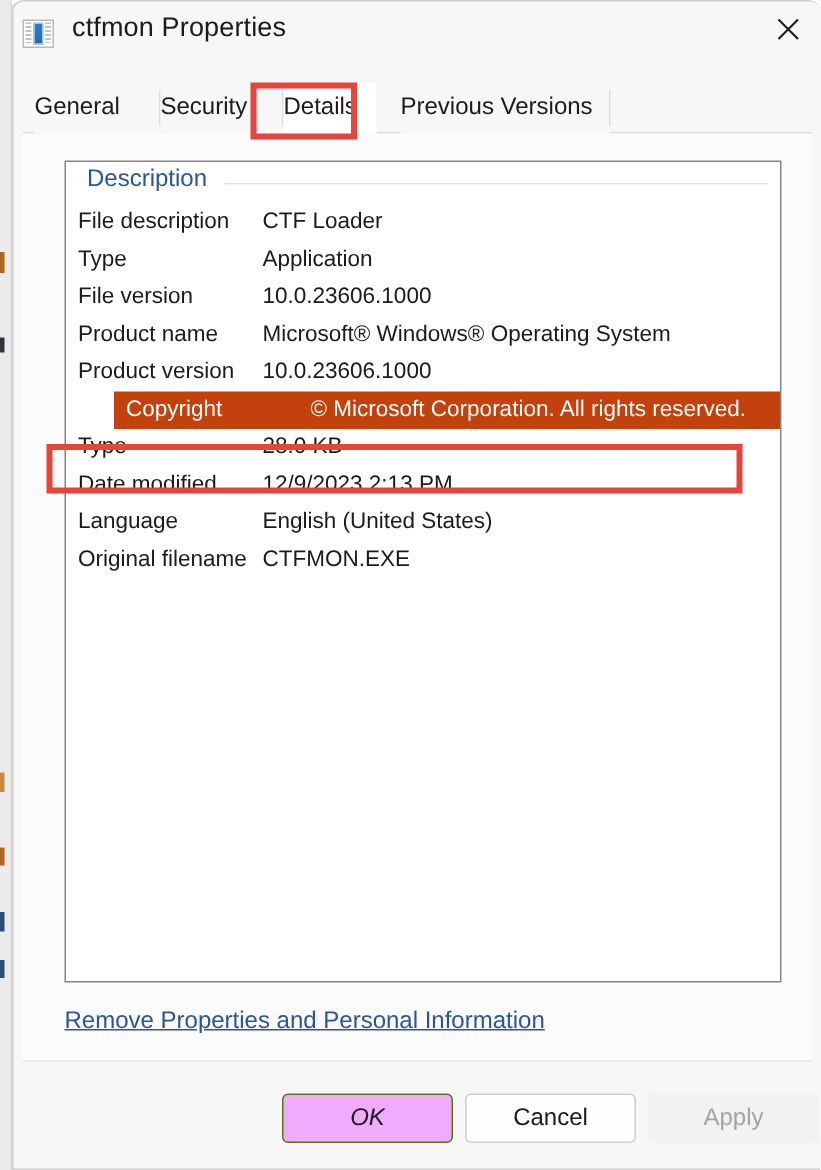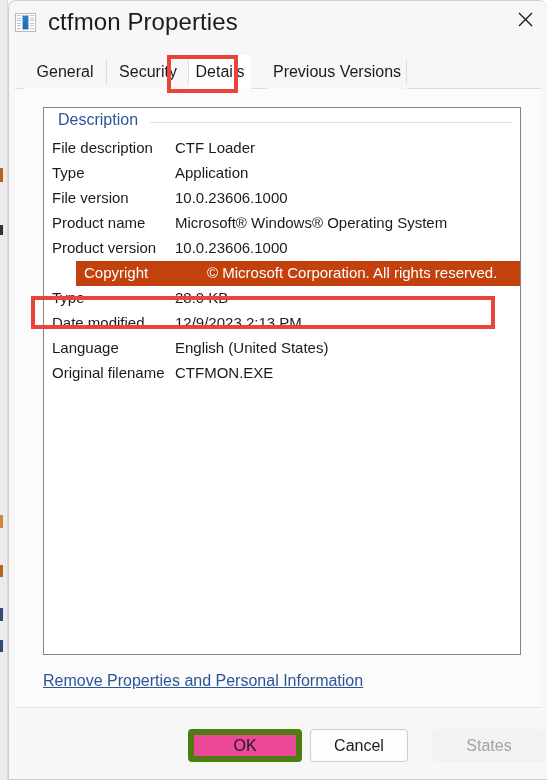--- a/index.html
+++ b/index.html
@@ -108,21 +108,21 @@
     width: 7px;
     height: 15px;
     background: linear-gradient(to bottom, #2d7ec9, #1f69b5);
     border: 1px solid #9fc3e4;
     box-sizing: border-box;
   }
   .title-text {
     position: absolute;
     left: 40px;
     top: 8px;
-    font-size: 24px;
+    font-size: 18px;
     color: #1b1b1b;
     letter-spacing: 0.1px;
     white-space: nowrap;
   }
   .close-btn {
     position: absolute;
     right: 0px;
     top: 0px;
     width: 46px;
     height: 38px;
@@ -148,21 +148,21 @@
     width: 526px;
     height: 1px;
     background: #dcdcdc;
   }
   .tab {
     position: absolute;
     top: 0;
     height: 34px;
     display: flex;
     align-items: center;
-    justify-content: center;
+    justify-content: flex-start;
     font-size: 16px;
     color: #1b1b1b;
     background: #f7f7f7;
     box-sizing: border-box;
     white-space: nowrap;
   }
   .tab .sep {
     position: absolute;
     right: 0;
     top: 5px;
@@ -328,26 +328,27 @@
     color: #1b1b1b;
     background: #fdfdfd;
     border: 1px solid #cdcdcd;
     border-radius: 4px;
     box-sizing: border-box;
     white-space: nowrap;
   }
   #btn-ok {
     left: 173px;
     width: 114px;
-    border: 6px solid #4d7c0f;
-    background: #ec4899;
+    border: 1px solid #4d7c0f;
+    background: #f0abfc;
+    font-style: italic;
   }
   #btn-cancel {
     left: 295px;
-    width: 98px;
+    width: 114px;
   }
   #btn-apply {
     left: 417px;
     width: 114px;
     background: #f2f2f2;
     border: 1px solid #f2f2f2;
     color: #a3a3a3;
   }
 </style>
 </head>
@@ -469,21 +470,21 @@
     </div>
 
     <div class="buttonbar">
       <div class="btn" id="btn-ok">
         <span>OK</span>
       </div>
       <div class="btn" id="btn-cancel">
         <span>Cancel</span>
       </div>
       <div class="btn" id="btn-apply">
-        <span>States</span>
+        <span>Apply</span>
       </div>
     </div>
 
     <div class="dialog-outline"></div>
   </div>
 
   <div class="anno" id="anno-details-tab"></div>
   <div class="anno" id="anno-copyright-row"></div>
 
 </div>

